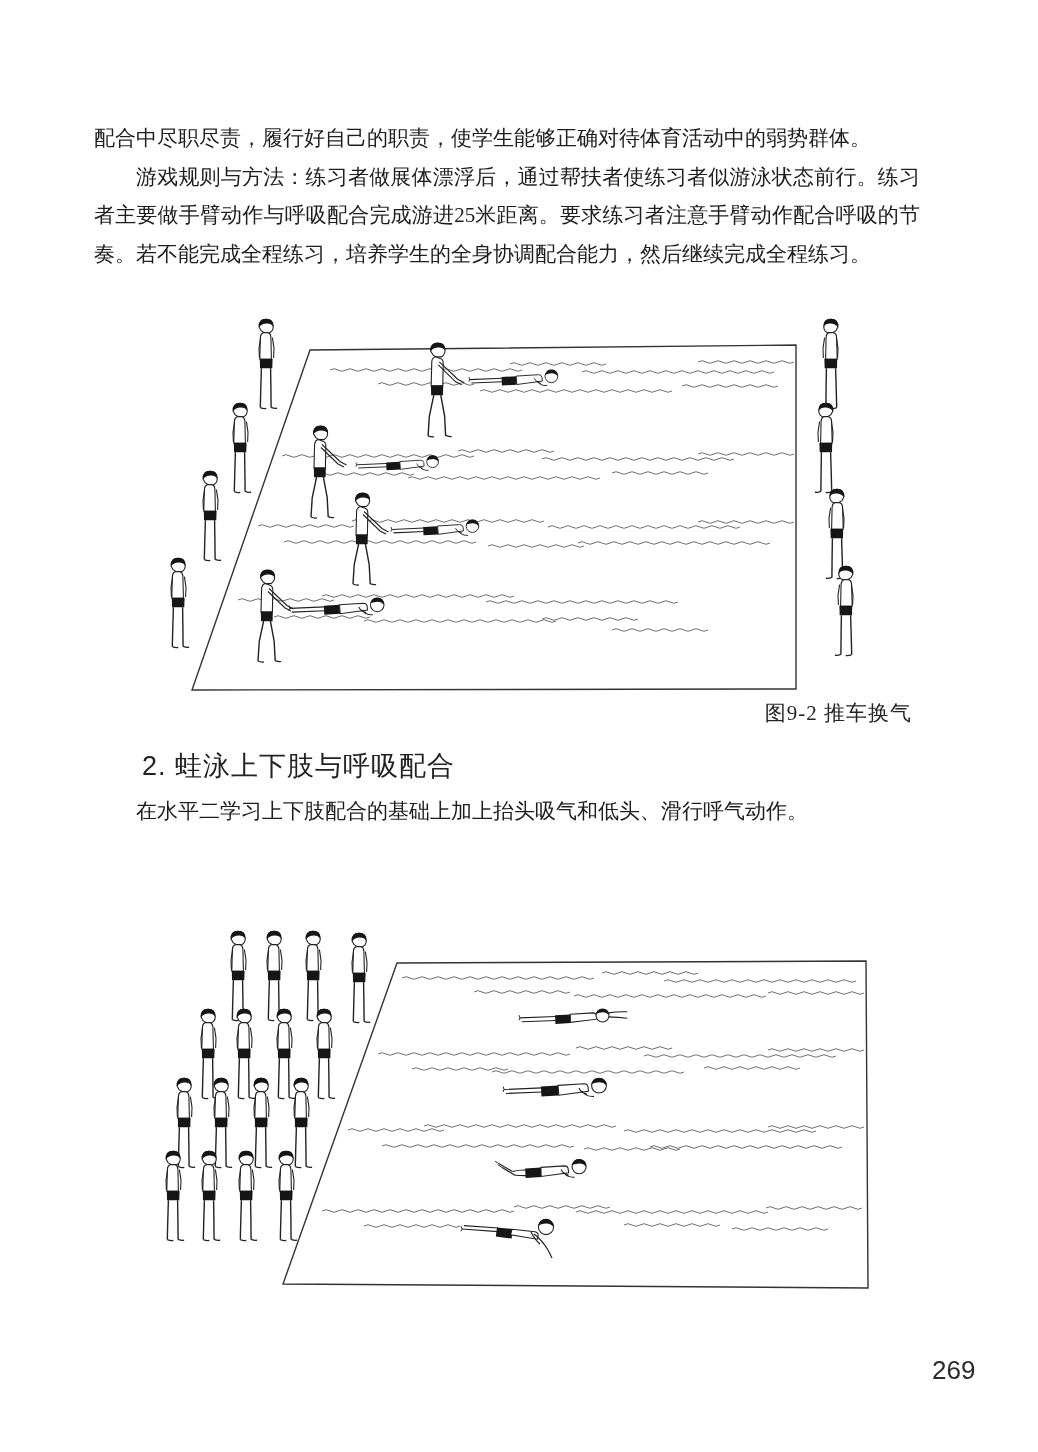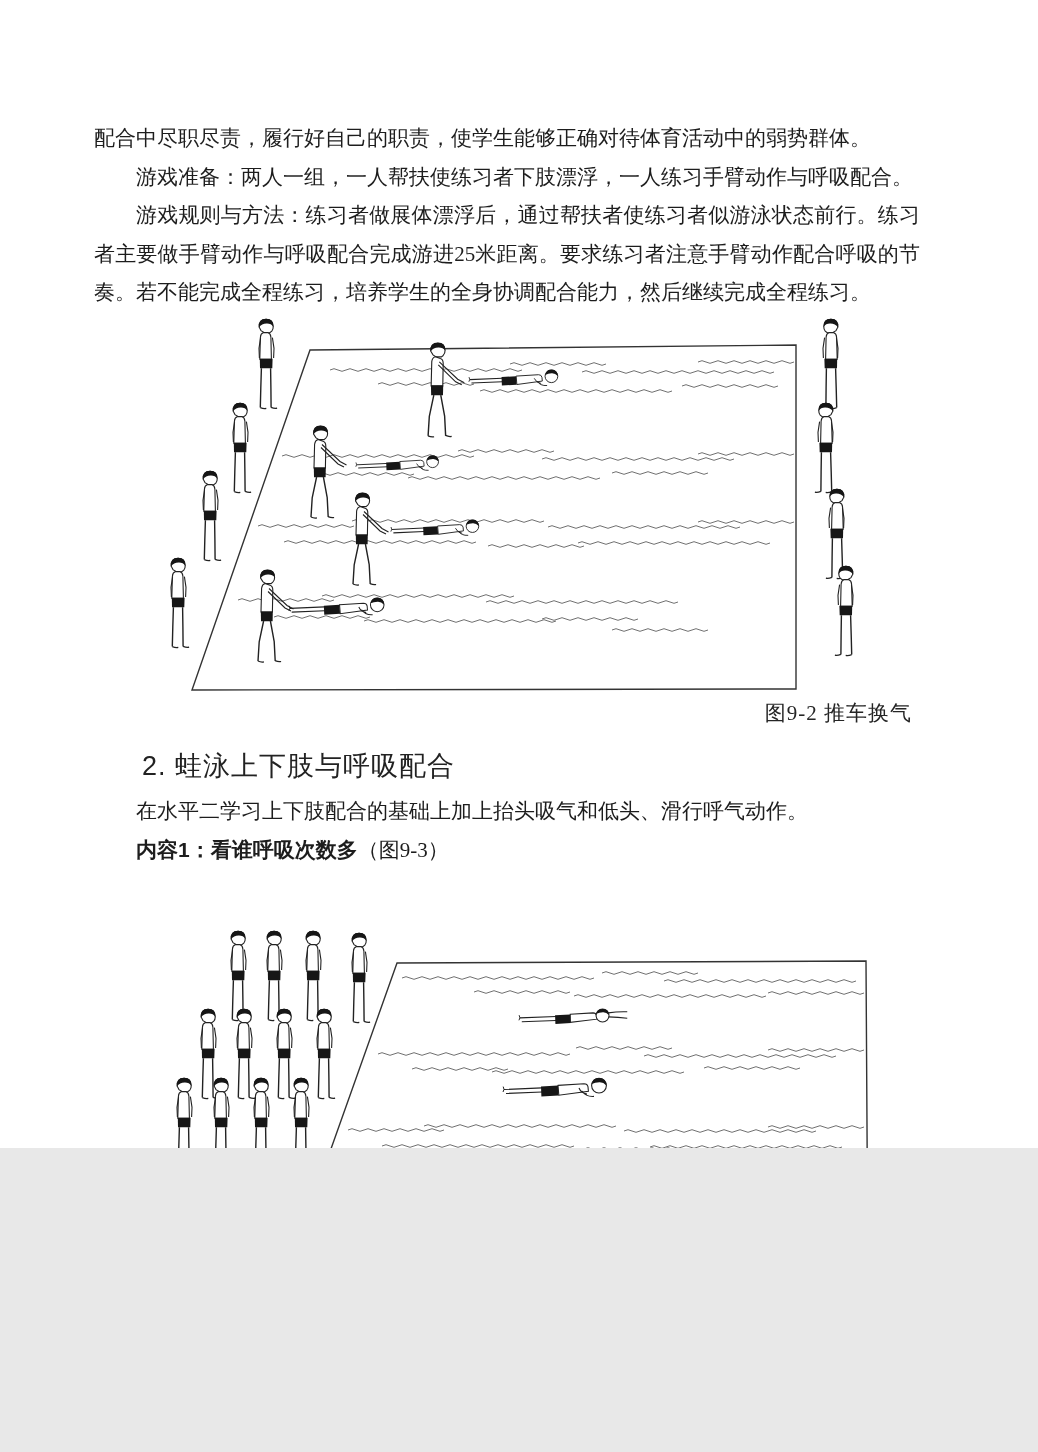--- a/index.html
+++ b/index.html
@@ -1,18 +1,18 @@
 <!DOCTYPE html>
 <html><head>
 <meta charset="utf-8">
 <style>
   html,body{margin:0;padding:0;background:#e8e8e8;}
   .page{
     position:relative;
-    width:1038px;height:1148px;
+    width:1038px;height:1452px;
     background:#ffffff;
     font-family:"Liberation Serif","DejaVu Serif",serif;
     color:#1d1d1d;
     overflow:hidden;
     margin:0 auto;
   }
   .body-text{
     position:absolute;left:94px;top:119px;width:826px;
     font-size:21px;line-height:38.5px;text-align:justify;
   }
@@ -126,21 +126,20 @@
           <use href="#wseg"></use>
           <use href="#wseg" x="48"></use>
           <use href="#wseg" x="96"></use>
           <use href="#wseg" x="144"></use>
         </g>
     </defs>
   </svg>
 
   <div class="body-text">
     <p class="noindent">配合中尽职尽责，履行好自己的职责，使学生能够正确对待体育活动中的弱势群体。</p>
-    <p>游戏准备：两人一组，一人帮扶使练习者下肢漂浮，一人练习手臂动作与呼吸配合。</p>
     <p>游戏规则与方法：练习者做展体漂浮后，通过帮扶者使练习者似游泳状态前行。练习者主要做手臂动作与呼吸配合完成游进25米距离。要求练习者注意手臂动作配合呼吸的节奏。若不能完成全程练习，培养学生的全身协调配合能力，然后继续完成全程练习。</p>
   </div>
 
   <svg class="fig-svg" style="left:150px;top:312px" width="712" height="390" viewBox="0 0 712 390">
     <path class="pool" d="M160 38 L646 33 L646 377 L42 378 Z"></path>
     <g class="waves">
       <use href="#wlong" transform="translate(180,58)"></use>
         <use href="#wmed" transform="translate(360,52)"></use>
       <use href="#wlong" transform="translate(432,60)"></use>
         <use href="#wmed" transform="translate(228,72)"></use>
@@ -192,21 +191,20 @@
       <use href="#swimmer-a" transform="translate(205,142) scale(0.8)"></use>
       <use href="#swimmer-a" transform="translate(240,206) scale(0.85)"></use>
       <use href="#swimmer-a" transform="translate(138,284) scale(0.92)"></use>
     </g>
   </svg>
   <div class="fig-caption" style="top:699px">图9-2 推车换气</div>
 
   <h2 class="section-heading">2. 蛙泳上下肢与呼吸配合</h2>
   <div class="section-text">
     <p>在水平二学习上下肢配合的基础上加上抬头吸气和低头、滑行呼气动作。</p>
-    <p><span class="content-label">内容1：看谁呼吸次数多</span><span>（图9-3）</span></p>
   </div>
 
   <svg class="fig-svg" style="left:140px;top:918px" width="742" height="375" viewBox="0 0 742 375">
     <path class="pool" d="M257 45 L726 43 L728 370 L143 366 Z"></path>
     <g class="waves">
       <use href="#wlong" transform="translate(262,60)"></use>
         <use href="#wmed" transform="translate(462,55)"></use>
       <use href="#wlong" transform="translate(524,63)"></use>
         <use href="#wmed" transform="translate(334,74)"></use>
       <use href="#wlong" transform="translate(434,78)"></use>

